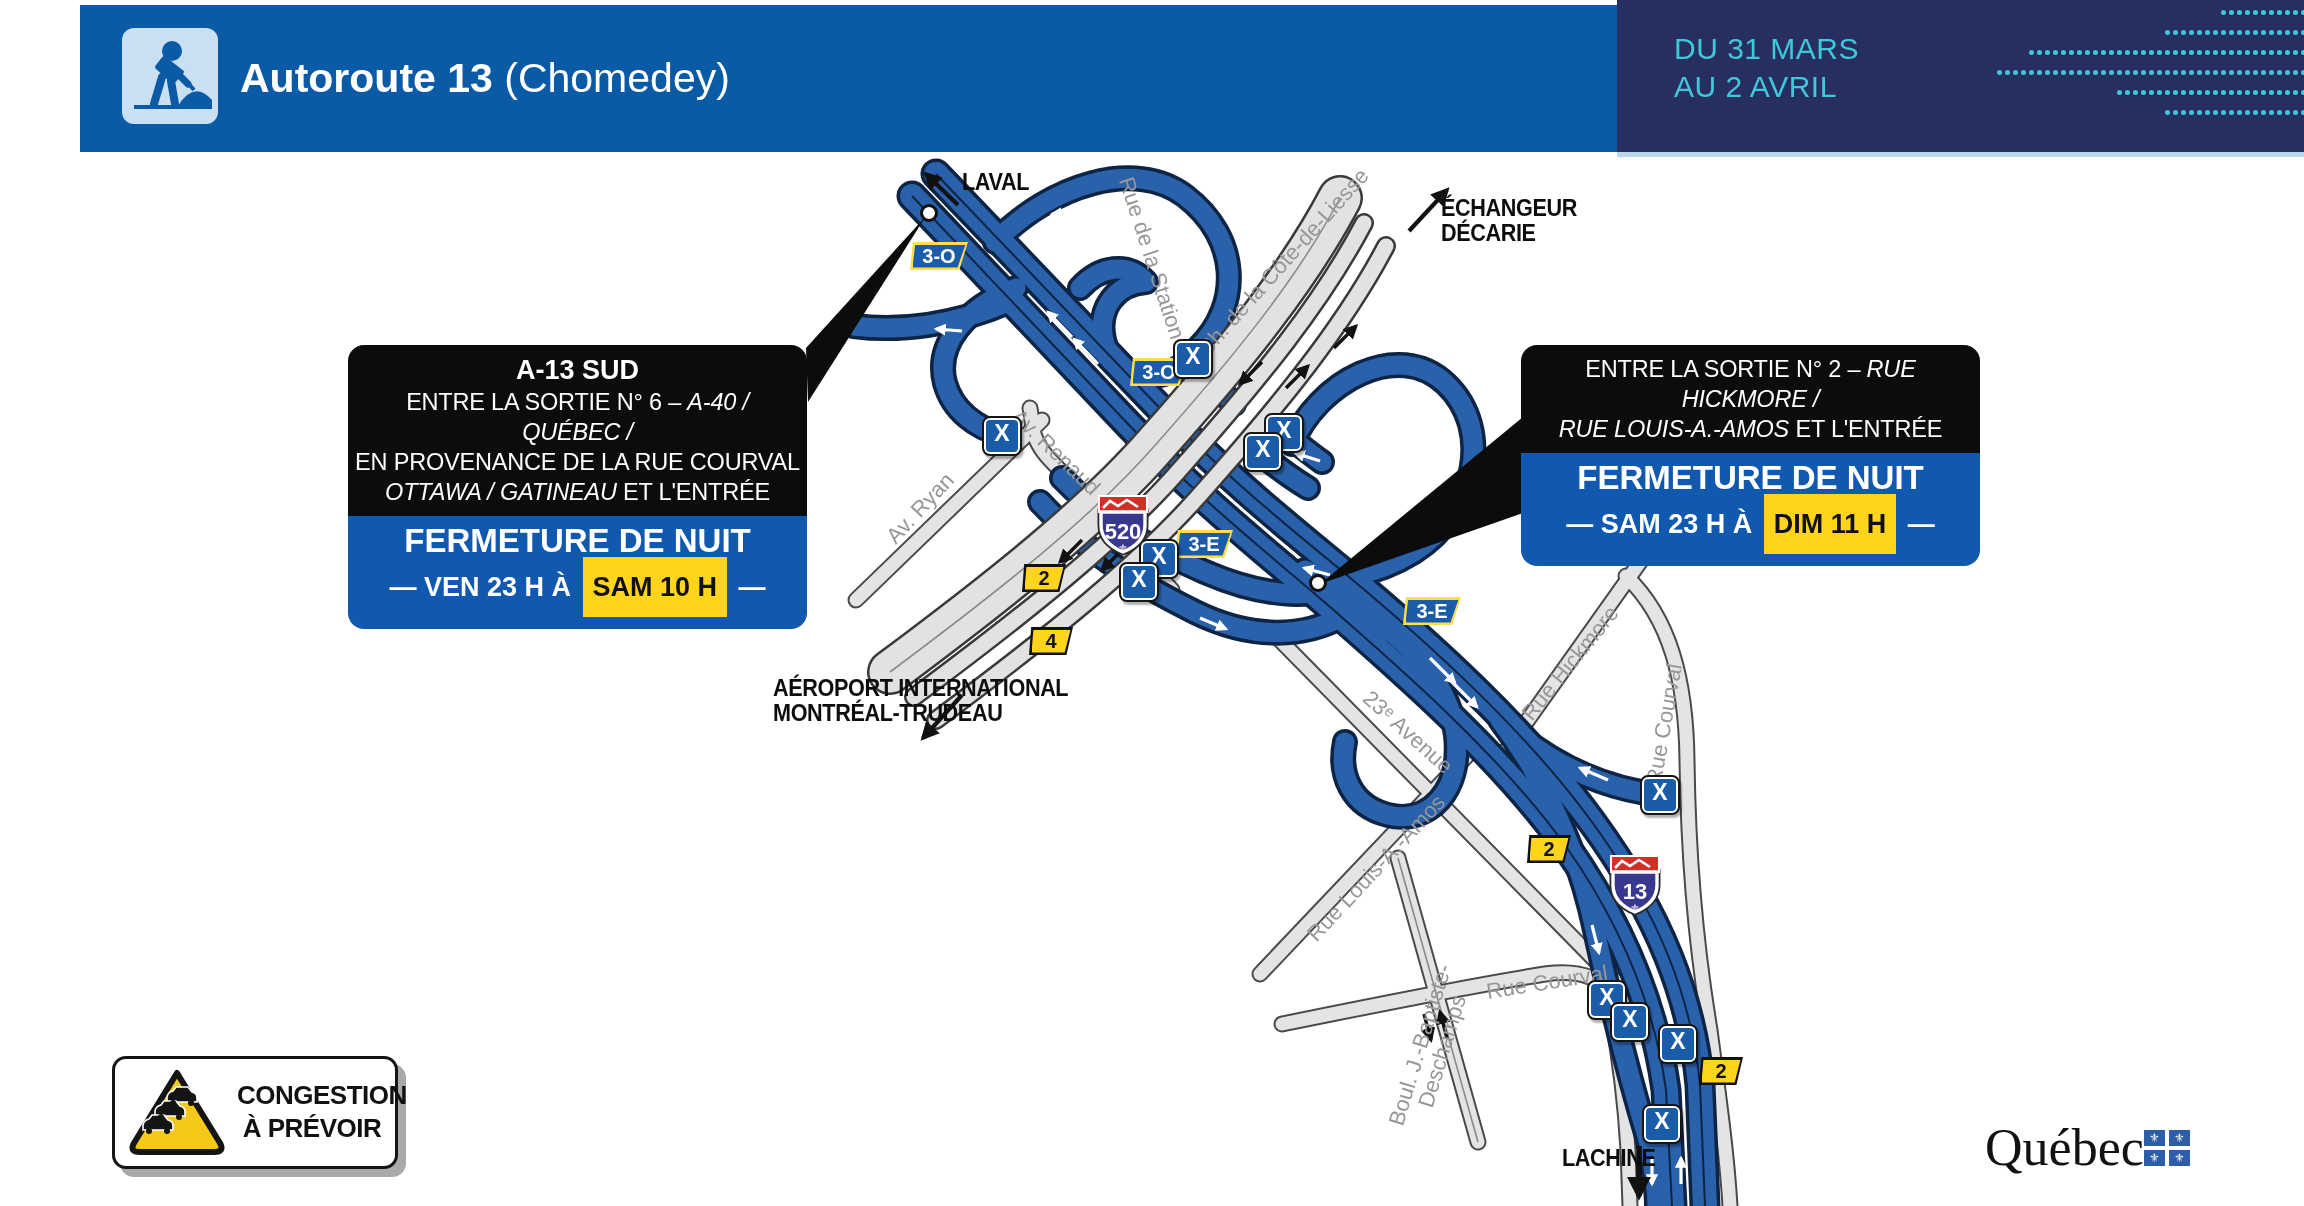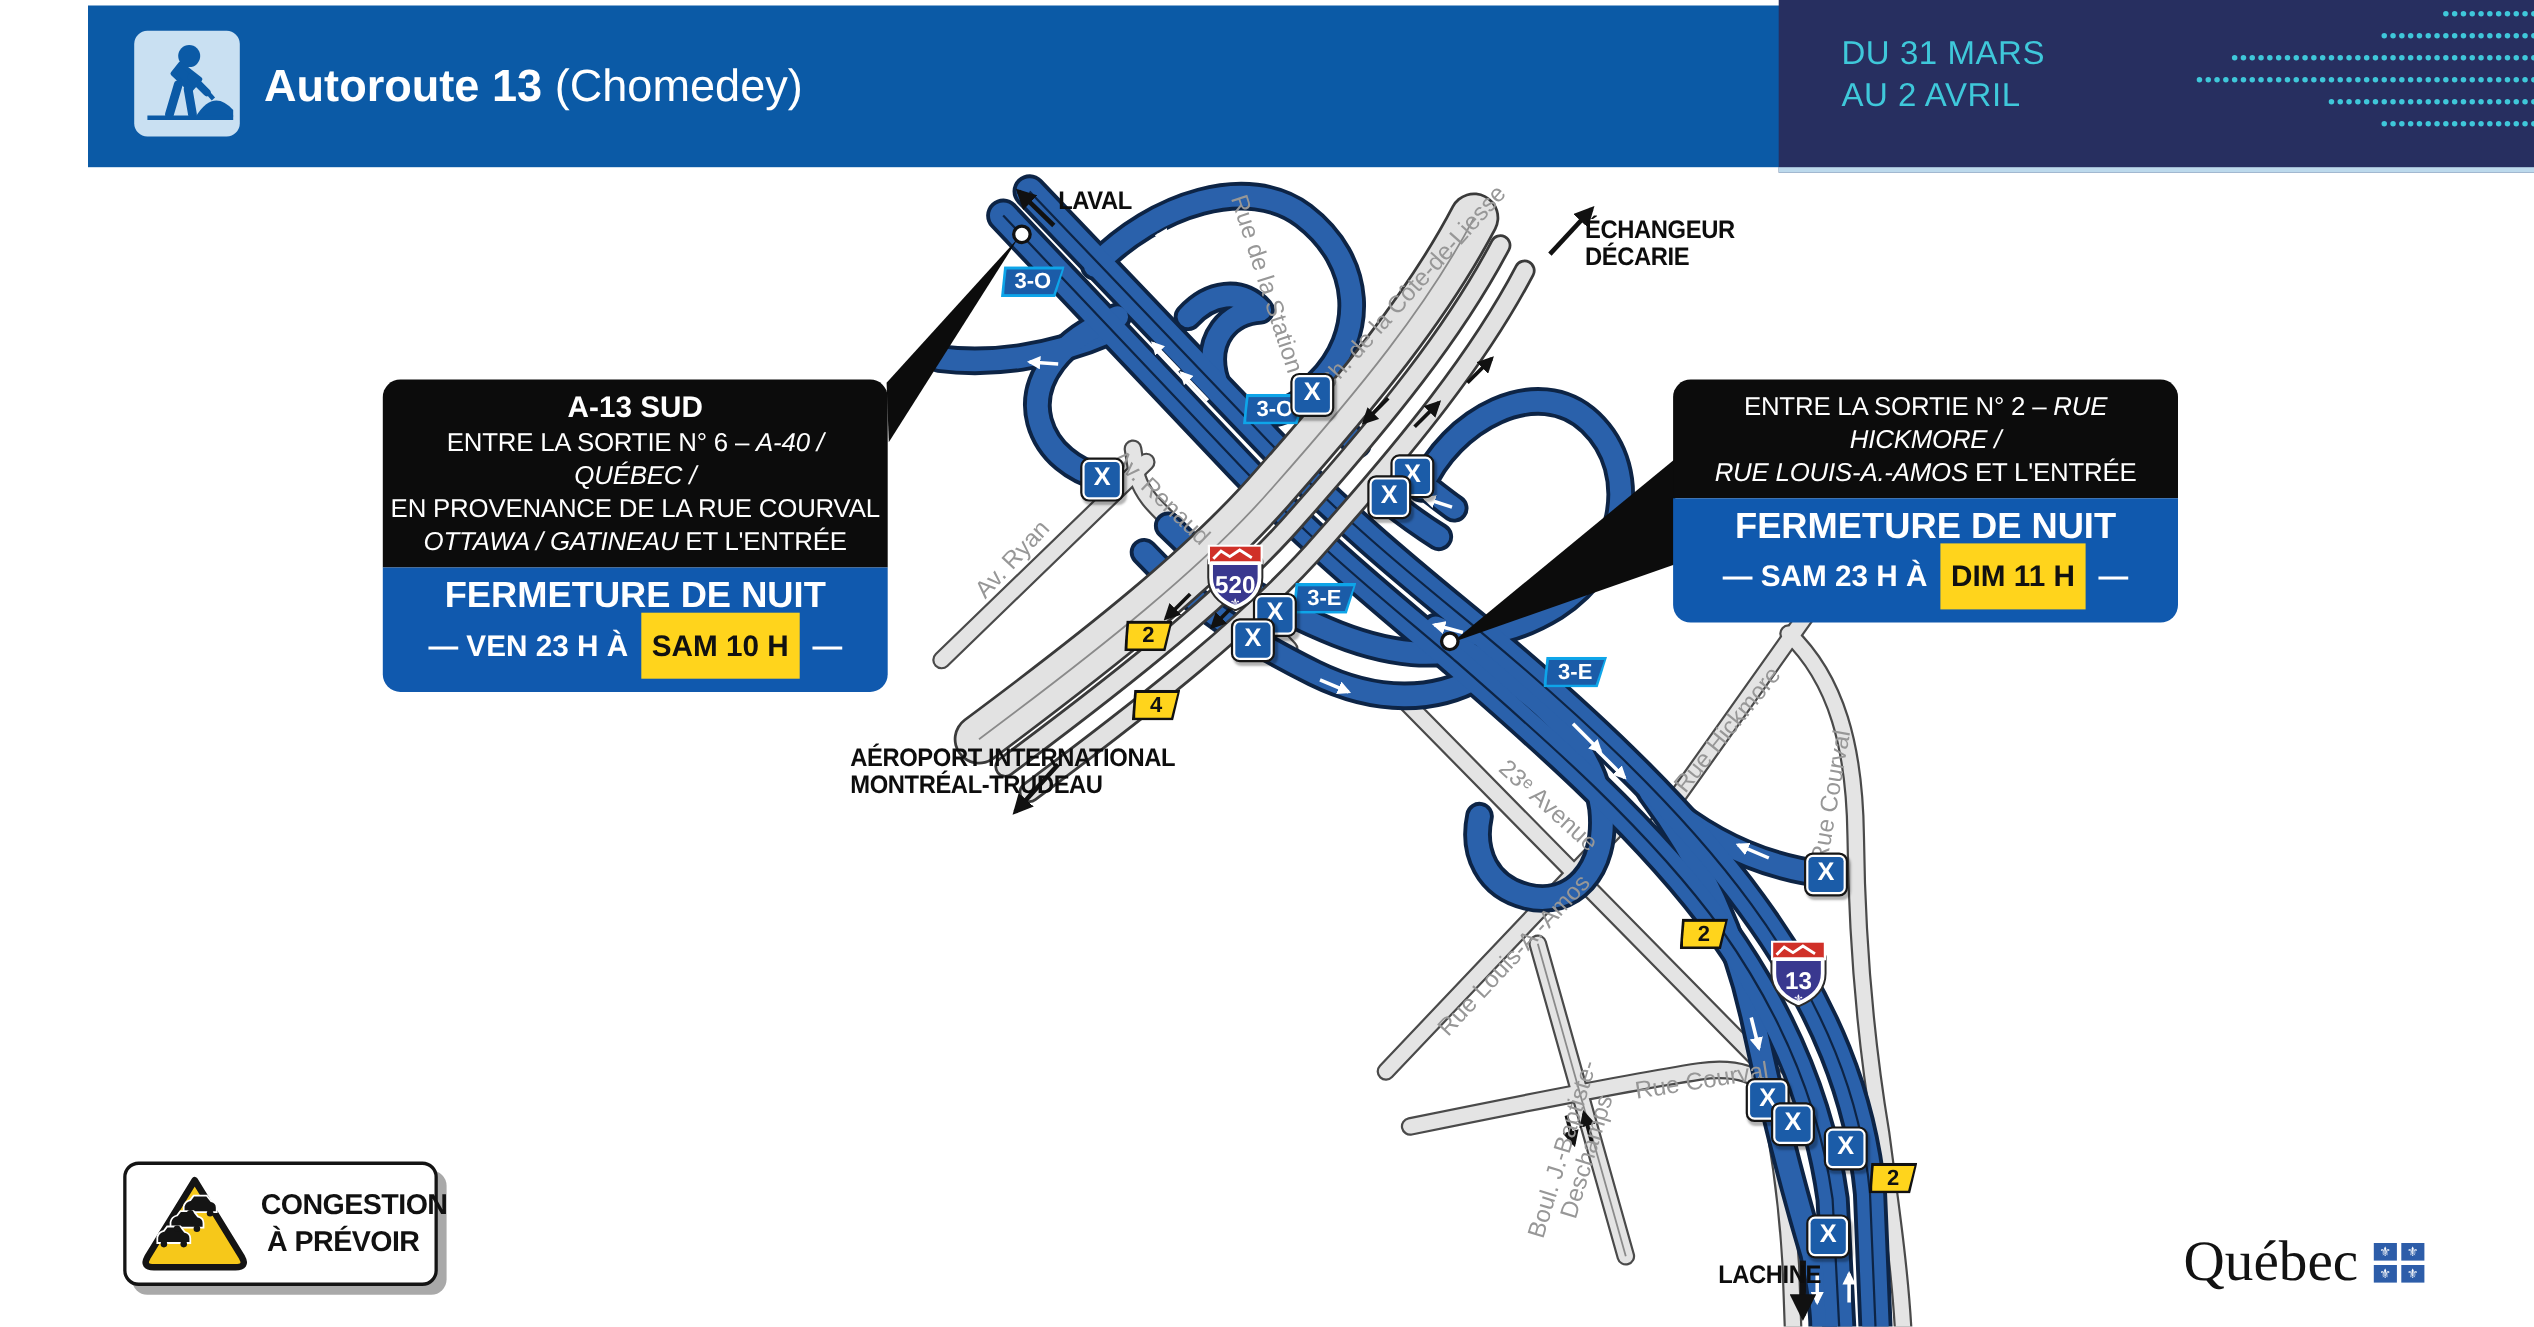--- a/index.html
+++ b/index.html
@@ -20,21 +20,21 @@
 
   
   .dest{position:absolute;color:#0d0d0d;font-weight:bold;font-size:23px;line-height:25px;
         white-space:pre-line;letter-spacing:-0.4px;transform:scaleX(.94);transform-origin:left top;}
   .street{position:absolute;color:#979797;font-size:22px;line-height:23px;white-space:pre-line;text-align:center;}
 
   
   .badge{position:absolute;height:28px;clip-path:polygon(5% 0,100% 0,85% 100%,0 100%);}
   .badge>span{position:absolute;inset:2.5px;clip-path:polygon(5% 0,100% 0,85% 100%,0 100%);
         font-weight:bold;font-size:20px;line-height:23px;text-align:center;}
-  .badge.blue{background:#0ea5e9;width:58px;text-decoration:underline;}
+  .badge.blue{background:#fde047;width:58px;text-decoration:underline;}
   .badge.blue>span{background:#1b5ca8;color:#fff;}
   .badge.yellow{background:#111;width:44px;}
   .badge.yellow>span{background:#ffd41c;color:#111;}
 
   
   .xmark{position:absolute;width:36px;height:36px;background:#fff;border:2px solid #161616;
          border-radius:8px;box-shadow:2px 3px 2px rgba(0,0,0,.3);}
   .xmark>span{position:absolute;inset:2px;background:#1b5ca8;border-radius:4px;color:#fff;
          font-weight:bold;font-size:23px;line-height:27px;text-align:center;}
 
@@ -52,21 +52,21 @@
   .co-sched{font-weight:bold;font-size:27px;line-height:36px;}
   .chip{display:inline-block;background:#ffd41c;color:#111;padding:12px 10px;margin:0 4px;}
 
   
   .congestion{position:absolute;left:112px;top:1056px;width:280px;height:107px;background:#fff;
       border:3px solid #141414;border-radius:14px;box-shadow:8px 8px 0 #a9a9a9;}
   .cg-text{position:absolute;left:122px;top:20px;width:150px;color:#111;font-weight:bold;
       font-size:26px;line-height:33px;text-align:center;letter-spacing:-0.5px;}
 
   
-  .quebec{position:absolute;left:1985px;top:1118px;display:flex;align-items:center;gap:14px;}
+  .quebec{position:absolute;left:1985px;top:1118px;display:flex;align-items:center;}
   .q-word{font-family:"Liberation Serif",serif;font-size:52px;color:#121212;}
   .q-flag{display:grid;grid-template-columns:21px 21px;grid-template-rows:16px 16px;gap:4px;}
   .q-flag span{background:#2d5da9;color:#fff;font-size:12px;line-height:16px;text-align:center;}
 </style>
 </head>
 <body>
 
 <div id="page">
 
   <svg width="2304" height="1206" viewBox="0 0 2304 1206" style="position:absolute;left:0;top:0;">

